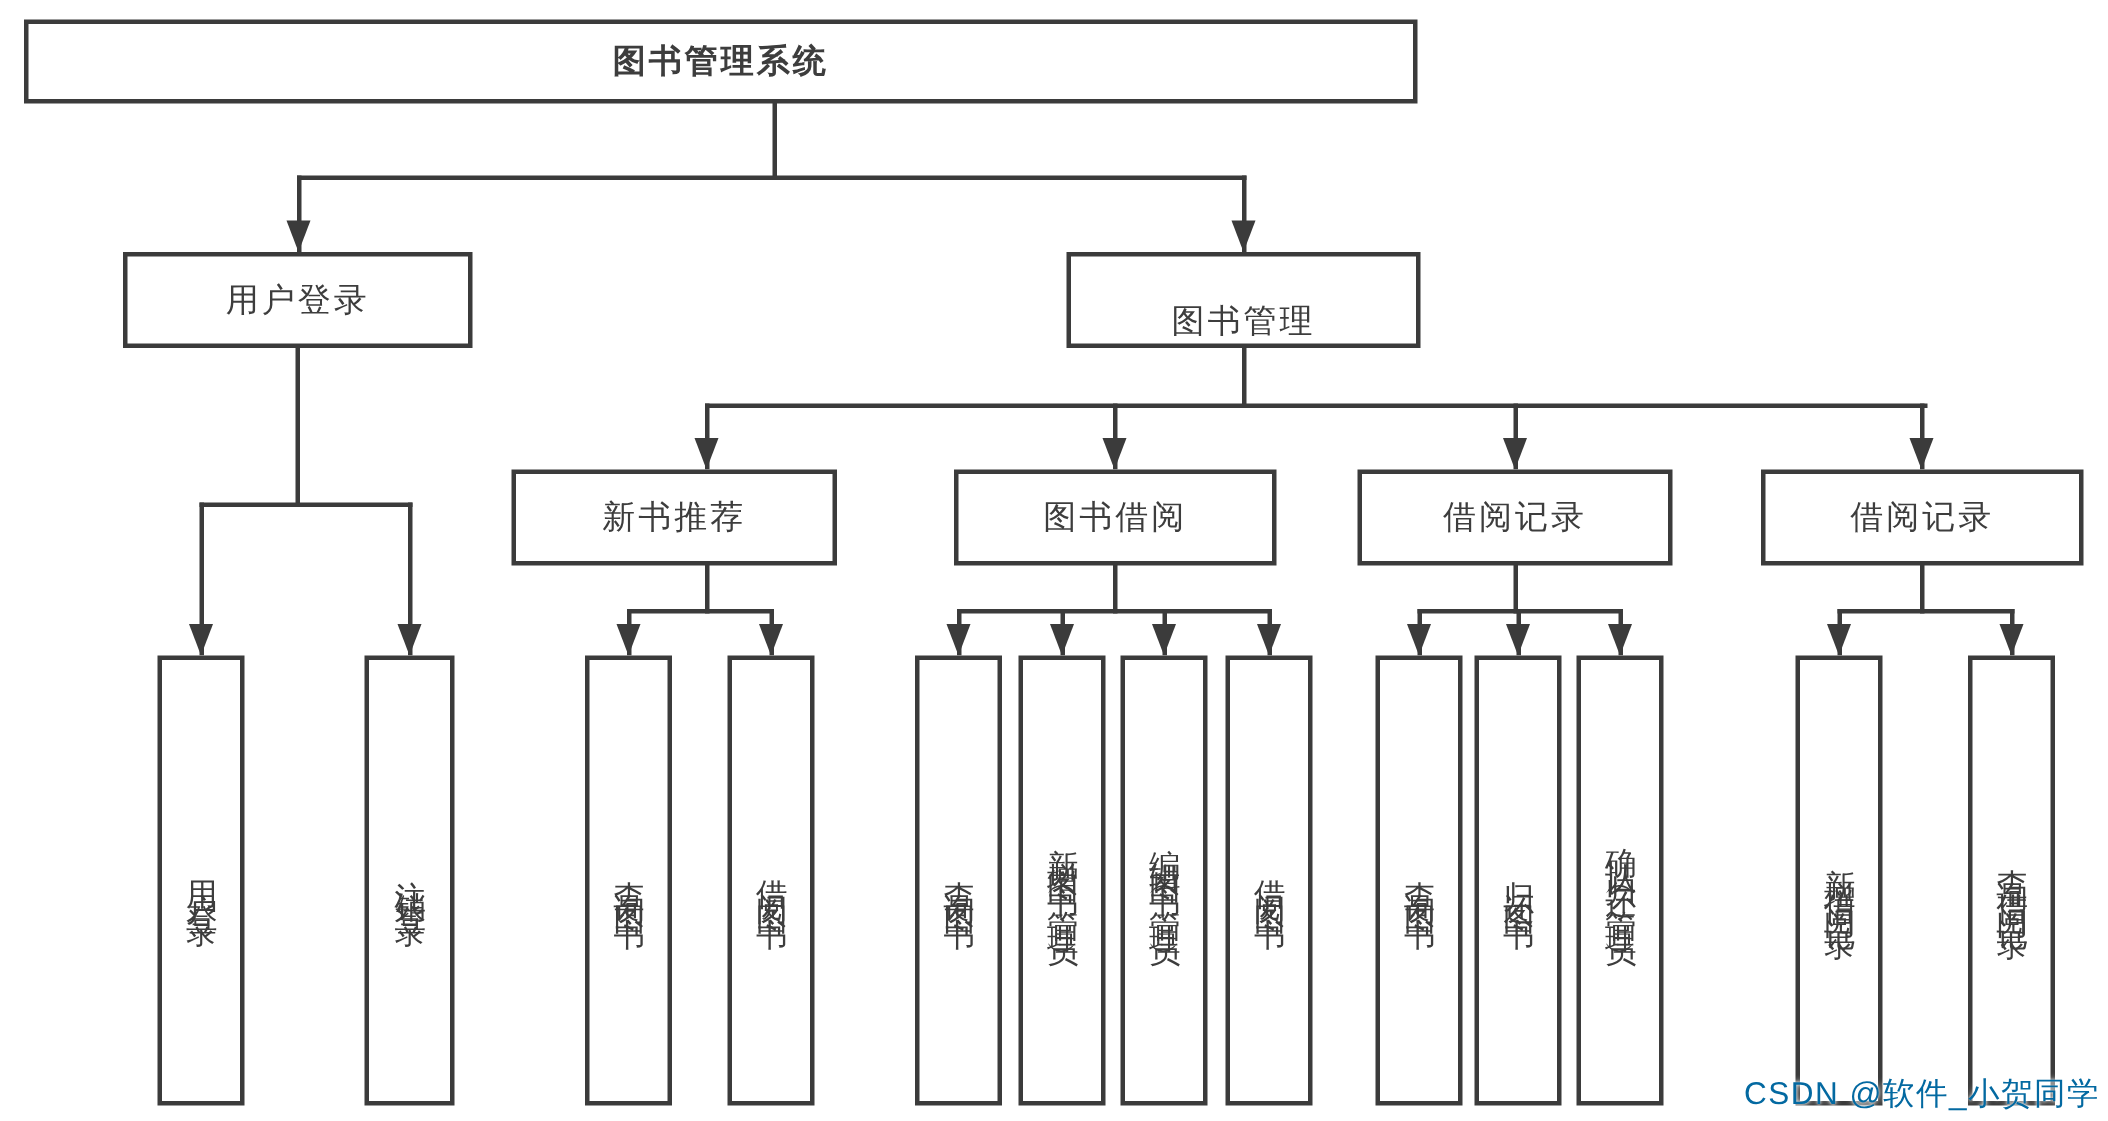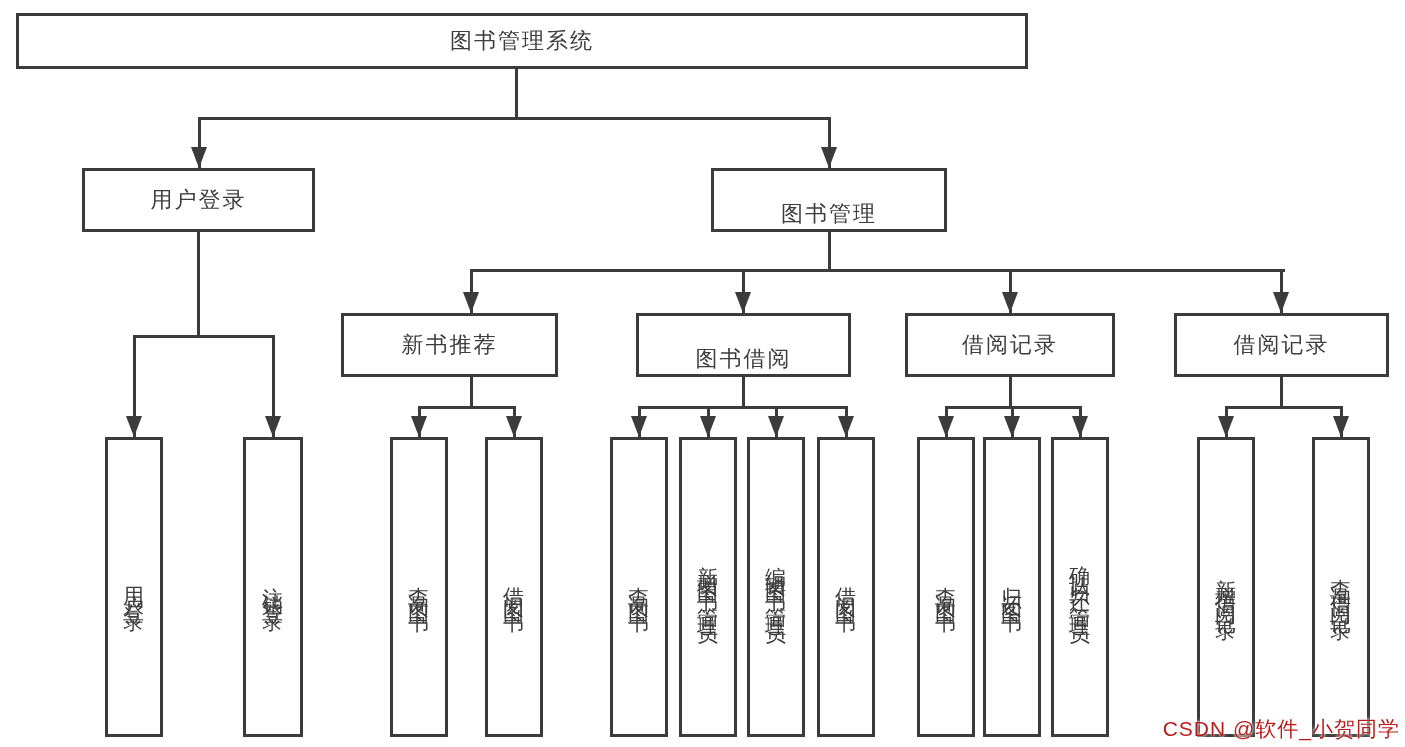--- a/index.html
+++ b/index.html
@@ -47,31 +47,31 @@
     border-right: 8px solid transparent;
     border-top: 21px solid #3b3b3b;
   }
   .watermark {
     position: absolute;
     left: 1050px;
     top: 715px;
     width: 350px;
     text-align: right;
     font-size: 21px;
-    color: #b91c1c;
+    color: #0369a1;
     letter-spacing: 1px;
     text-shadow: 0 0 2px #ffffff, 0 0 4px #ffffff;
     z-index: 5;
     white-space: nowrap;
   }
 </style>
 </head>
 <body>
 
-<div class="node hnode" style="left:16px; top:13px; width:1012px; height:56px;">
+<div class="node hnode" style="left:16px; top:13px; width:929px; height:56px;font-weight:bold;">
   <span>图书管理系统</span>
 </div>
 
 <div class="line" style="left:515px; top:66px; width:3px; height:54px;"></div>
 <div class="line" style="left:197.5px; top:117px; width:633px; height:3px;"></div>
 <div class="line" style="left:197.5px; top:117px; width:3px; height:51px;"></div>
 <div class="arrow" style="left:191px; top:147px;"></div>
 <div class="line" style="left:827.5px; top:117px; width:3px; height:51px;"></div>
 <div class="arrow" style="left:821px; top:147px;"></div>
 
@@ -96,21 +96,21 @@
 <div class="line" style="left:741.5px; top:269px; width:3px; height:44px;"></div>
 <div class="arrow" style="left:735px; top:292px;"></div>
 <div class="line" style="left:1008.5px; top:269px; width:3px; height:44px;"></div>
 <div class="arrow" style="left:1002px; top:292px;"></div>
 <div class="line" style="left:1279.5px; top:269px; width:3px; height:44px;"></div>
 <div class="arrow" style="left:1273px; top:292px;"></div>
 
 <div class="node hnode" style="left:341px; top:313px; width:217px; height:64px;">
   <span>新书推荐</span>
 </div>
-<div class="node hnode" style="left:636px; top:313px; width:215px; height:64px;align-items:flex-end;">
+<div class="node hnode" style="left:636px; top:313px; width:215px; height:64px;">
   <span>图书借阅</span>
 </div>
 <div class="node hnode" style="left:905px; top:313px; width:210px; height:64px;">
   <span>借阅记录</span>
 </div>
 <div class="node hnode" style="left:1174px; top:313px; width:215px; height:64px;">
   <span>借阅记录</span>
 </div>
 
 <div class="line" style="left:469.5px; top:376px; width:3px; height:33px;"></div>

